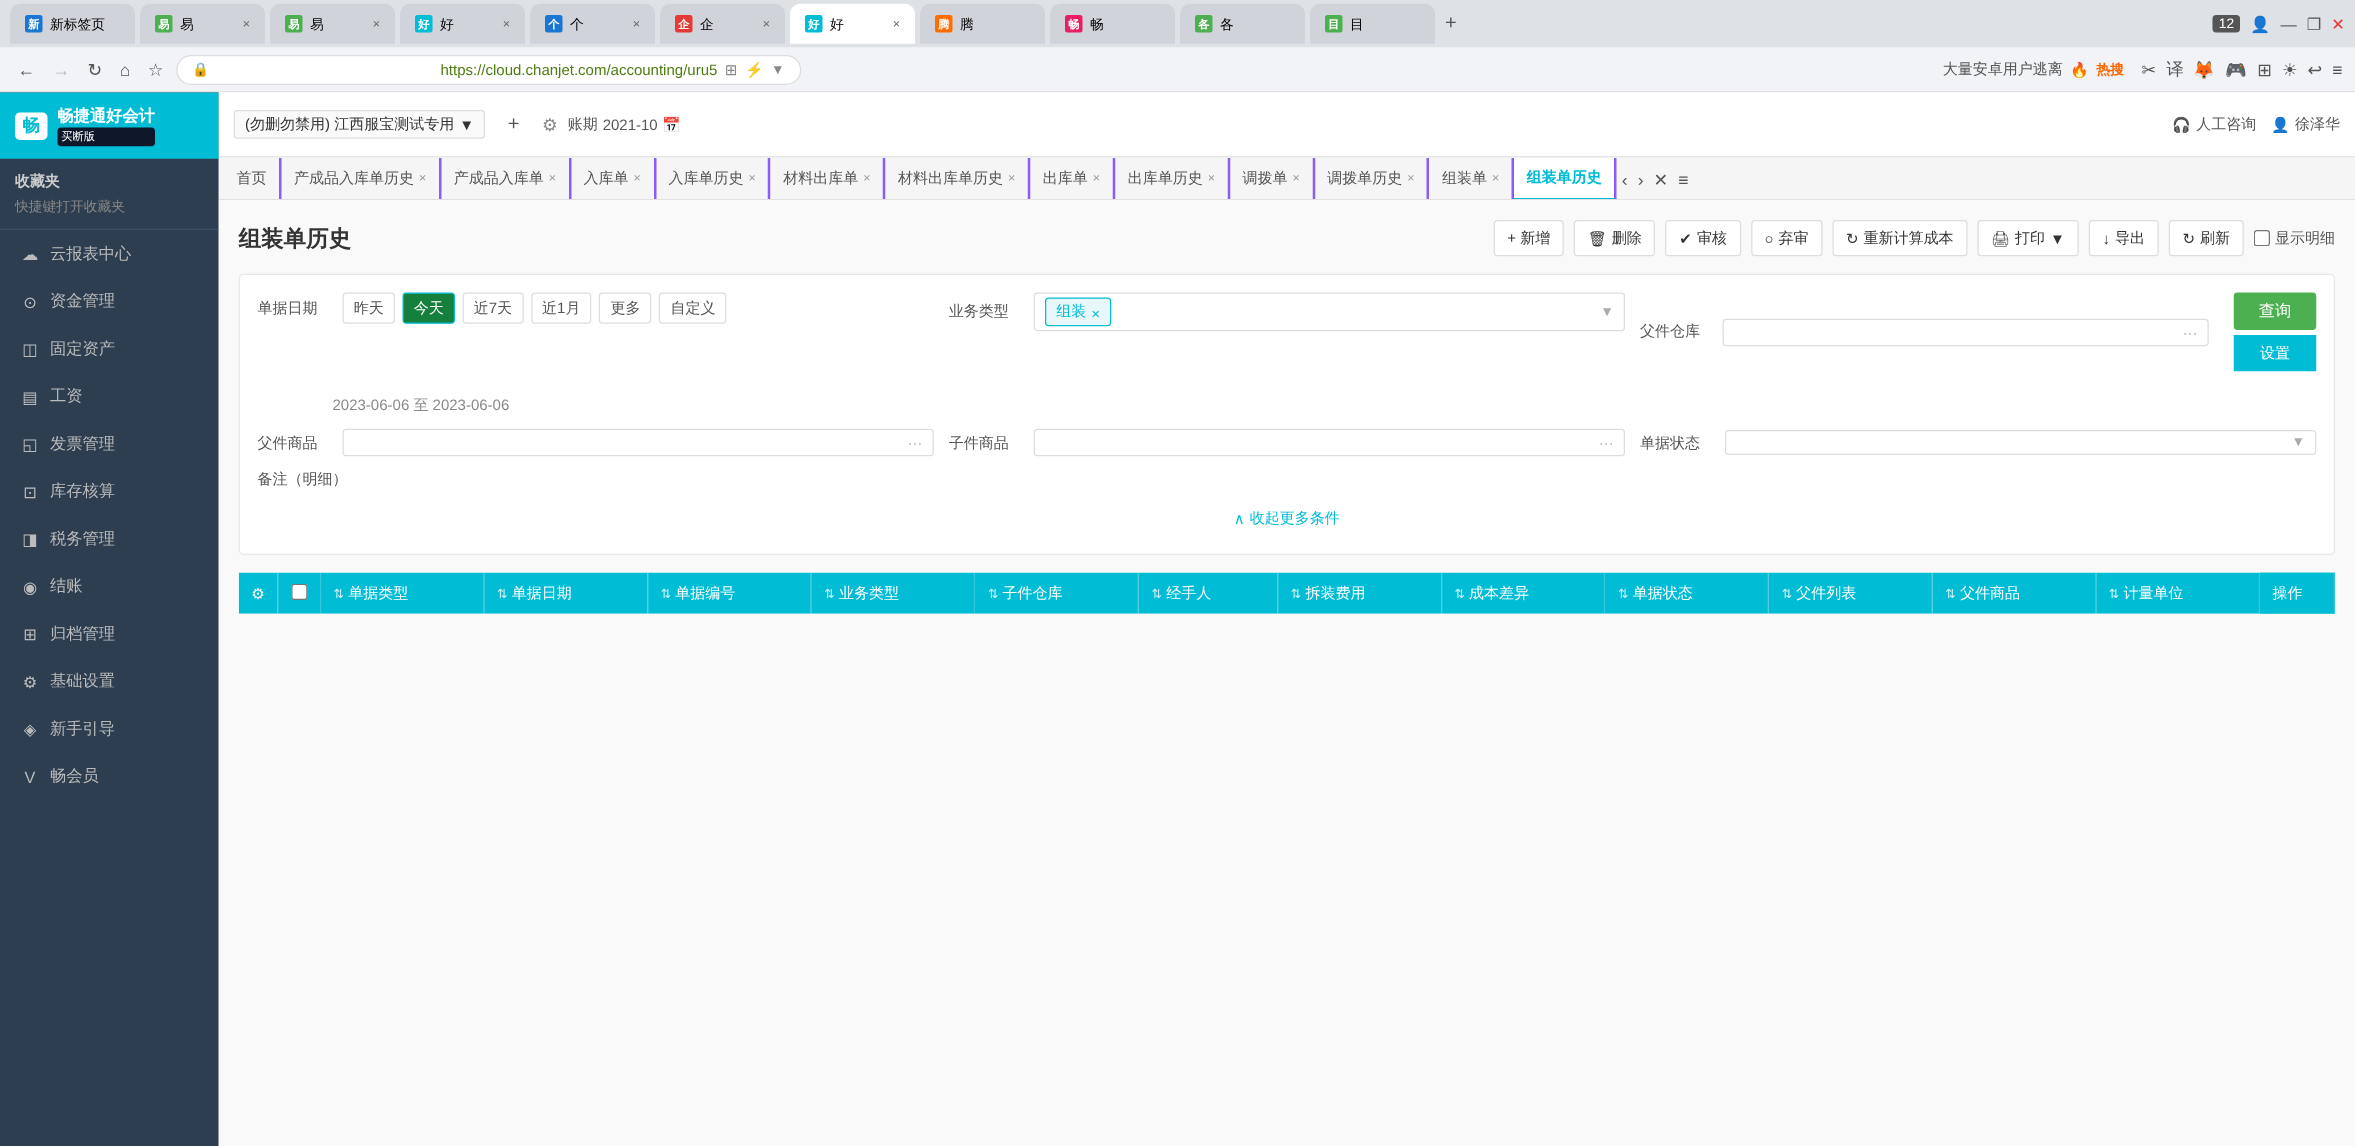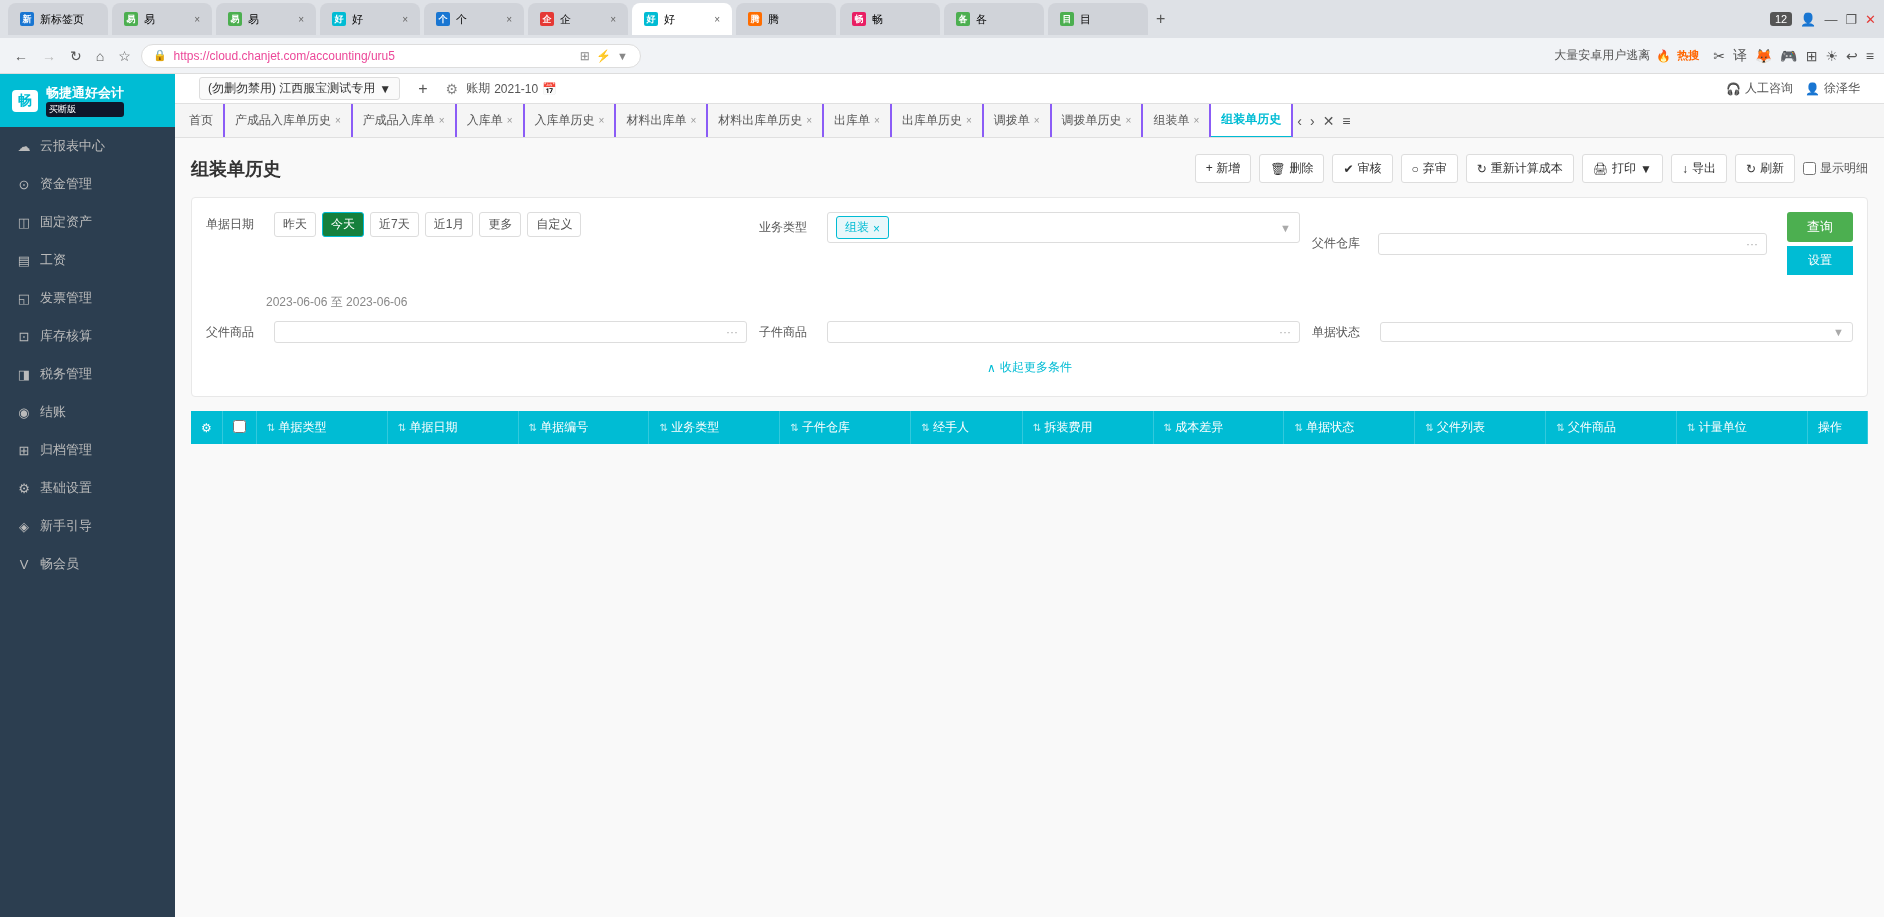--- a/index.html
+++ b/index.html
@@ -12,21 +12,21 @@
     .browser-tab.inactive { background: #d0d3d9; }
     .tab-favicon { width: 14px; height: 14px; border-radius: 2px; flex-shrink: 0; }
     .tab-text { flex: 1; overflow: hidden; text-overflow: ellipsis; font-size: 11px; }
     .tab-close { font-size: 10px; color: #666; cursor: pointer; flex-shrink: 0; }
     .tab-add { background: none; border: none; font-size: 16px; color: #555; cursor: pointer; padding: 0 4px; }
     .browser-controls { background: #f1f3f6; height: 36px; display: flex; align-items: center; padding: 0 10px; gap: 6px; border-bottom: 1px solid #ddd; }
     .nav-btn { background: none; border: none; cursor: pointer; color: #555; font-size: 14px; padding: 2px 4px; }
     .nav-btn:disabled { color: #bbb; }
     .address-bar { flex: 1; background: #fff; border: 1px solid #ddd; border-radius: 20px; padding: 4px 12px; font-size: 12px; color: #333; display: flex; align-items: center; gap: 6px; max-width: 500px; }
     .lock-icon { color: #4caf50; font-size: 11px; }
-    .address-text { flex: 1; font-size: 12px; color: #ec4899; }
+    .address-text { flex: 1; font-size: 12px; color: #4d7c0f; text-align: right; }
     .search-area { display: flex; align-items: center; gap: 6px; margin-left: auto; }
     .hot-label { color: #f60; font-weight: bold; font-size: 11px; }
     .toolbar-icons { display: flex; align-items: center; gap: 8px; margin-left: 8px; }
     .toolbar-icon { font-size: 14px; color: #555; cursor: pointer; }
 
     
     .app-container { display: flex; height: calc(917px - 74px); }
 
     
     .sidebar { width: 175px; background: #2c3e50; color: #fff; display: flex; flex-direction: column; flex-shrink: 0; }
@@ -38,21 +38,21 @@
     .favorites-title { color: #ccc; font-size: 12px; font-weight: bold; margin-bottom: 4px; }
     .favorites-hint { color: #888; font-size: 11px; }
     .sidebar-nav { flex: 1; overflow-y: auto; }
     .nav-item { display: flex; align-items: center; gap: 8px; padding: 10px 16px; color: #bbb; cursor: pointer; font-size: 13px; }
     .nav-icon { width: 16px; text-align: center; font-size: 13px; flex-shrink: 0; }
 
     
     .main-content { flex: 1; display: flex; flex-direction: column; overflow: hidden; background: #fff; }
 
     
-    .app-header { background: #fff; border-bottom: 1px solid #e0e0e0; padding: 4px 24px; display: flex; align-items: center; justify-content: space-between; height: 30px; }
+    .app-header { background: #fff; border-bottom: 1px solid #e0e0e0; padding: 4px 12px; display: flex; align-items: center; justify-content: space-between; height: 52px; }
     .header-left { display: flex; align-items: center; gap: 8px; }
     .company-select { display: flex; align-items: center; gap: 4px; border: 1px solid #ddd; border-radius: 3px; padding: 2px 8px; font-size: 12px; color: #333; cursor: pointer; background: #fafafa; }
     .period-info { display: flex; align-items: center; gap: 4px; font-size: 12px; color: #555; }
     .header-right { display: flex; align-items: center; gap: 12px; }
     .service-btn { display: flex; align-items: center; gap: 4px; font-size: 12px; color: #555; cursor: pointer; }
     .user-info { display: flex; align-items: center; gap: 4px; font-size: 12px; color: #555; cursor: pointer; }
 
     
     .tab-bar { background: #f5f5f5; border-bottom: 1px solid #e0e0e0; display: flex; align-items: center; overflow-x: auto; padding: 0 4px; height: 34px; white-space: nowrap; }
     .page-tab { display: inline-flex; align-items: center; gap: 4px; padding: 0 10px; height: 34px; font-size: 12px; color: #555; cursor: pointer; border-right: 2px solid #8b5cf6; flex-shrink: 0; }
@@ -199,20 +199,24 @@
 
   <div class="sidebar">
     <div class="sidebar-header">
       <div class="sidebar-logo">畅</div>
       <div>
         <div class="sidebar-title">畅捷通好会计</div>
         <div class="sidebar-badge">买断版</div>
       </div>
     </div>
 
+    <div class="favorites-section">
+      <div class="favorites-title">收藏夹</div>
+      <div class="favorites-hint">快捷键打开收藏夹</div>
+    </div>
 
     <div class="sidebar-nav">
       <div class="nav-item">
         <span class="nav-icon">☁</span>
         <span>云报表中心</span>
       </div>
       <div class="nav-item">
         <span class="nav-icon">⊙</span>
         <span>资金管理</span>
       </div>
@@ -450,20 +454,23 @@
           </div>
           <div class="filter-cell">
             <span class="filter-label">单据状态</span>
             <div class="filter-select" style="flex:1;">
               <span></span>
               <span style="color:#aaa;font-size:11px;">▼</span>
             </div>
           </div>
         </div>
 
+        <div style="display:flex;align-items:center;gap:8px;margin-bottom:8px;">
+          <span class="filter-label">备注（明细）</span>
+        </div>
 
         <div class="filter-collapse">
           <span>∧</span>
           <span>收起更多条件</span>
         </div>
       </div>
 
       <div class="table-wrapper">
         <table class="data-table">
           <thead class="table-header">

